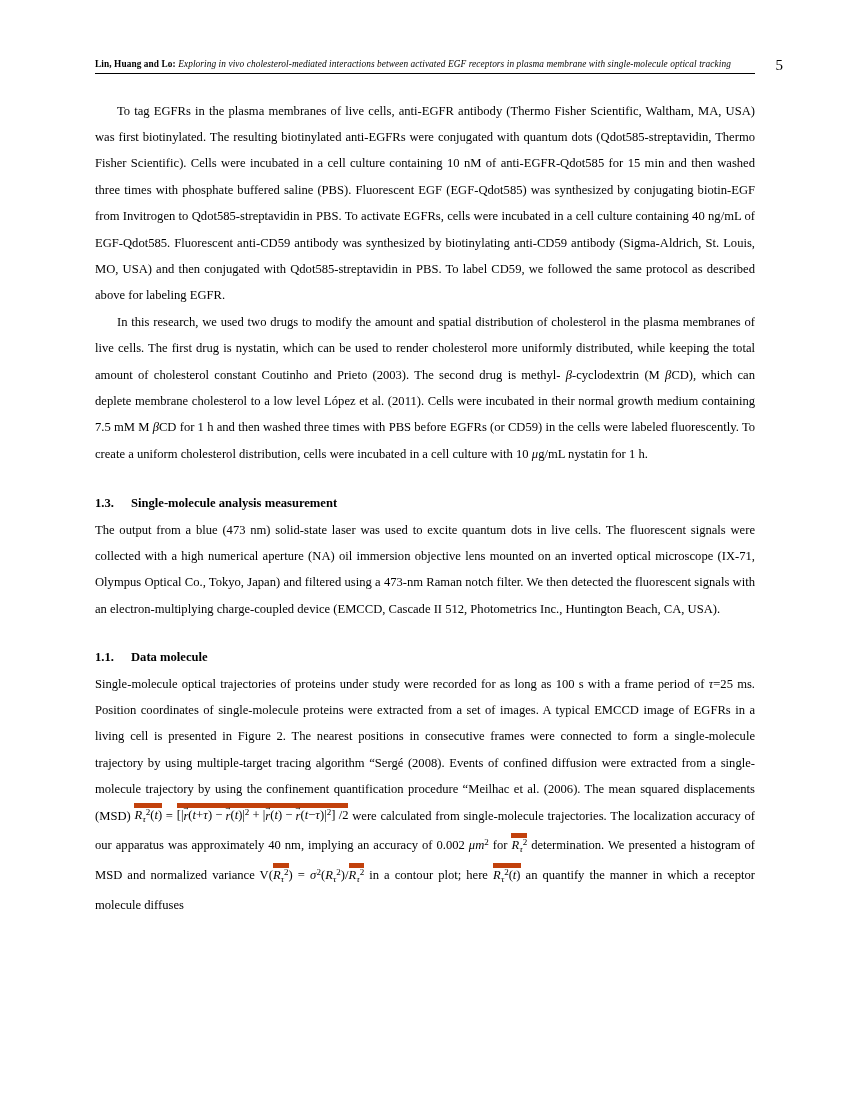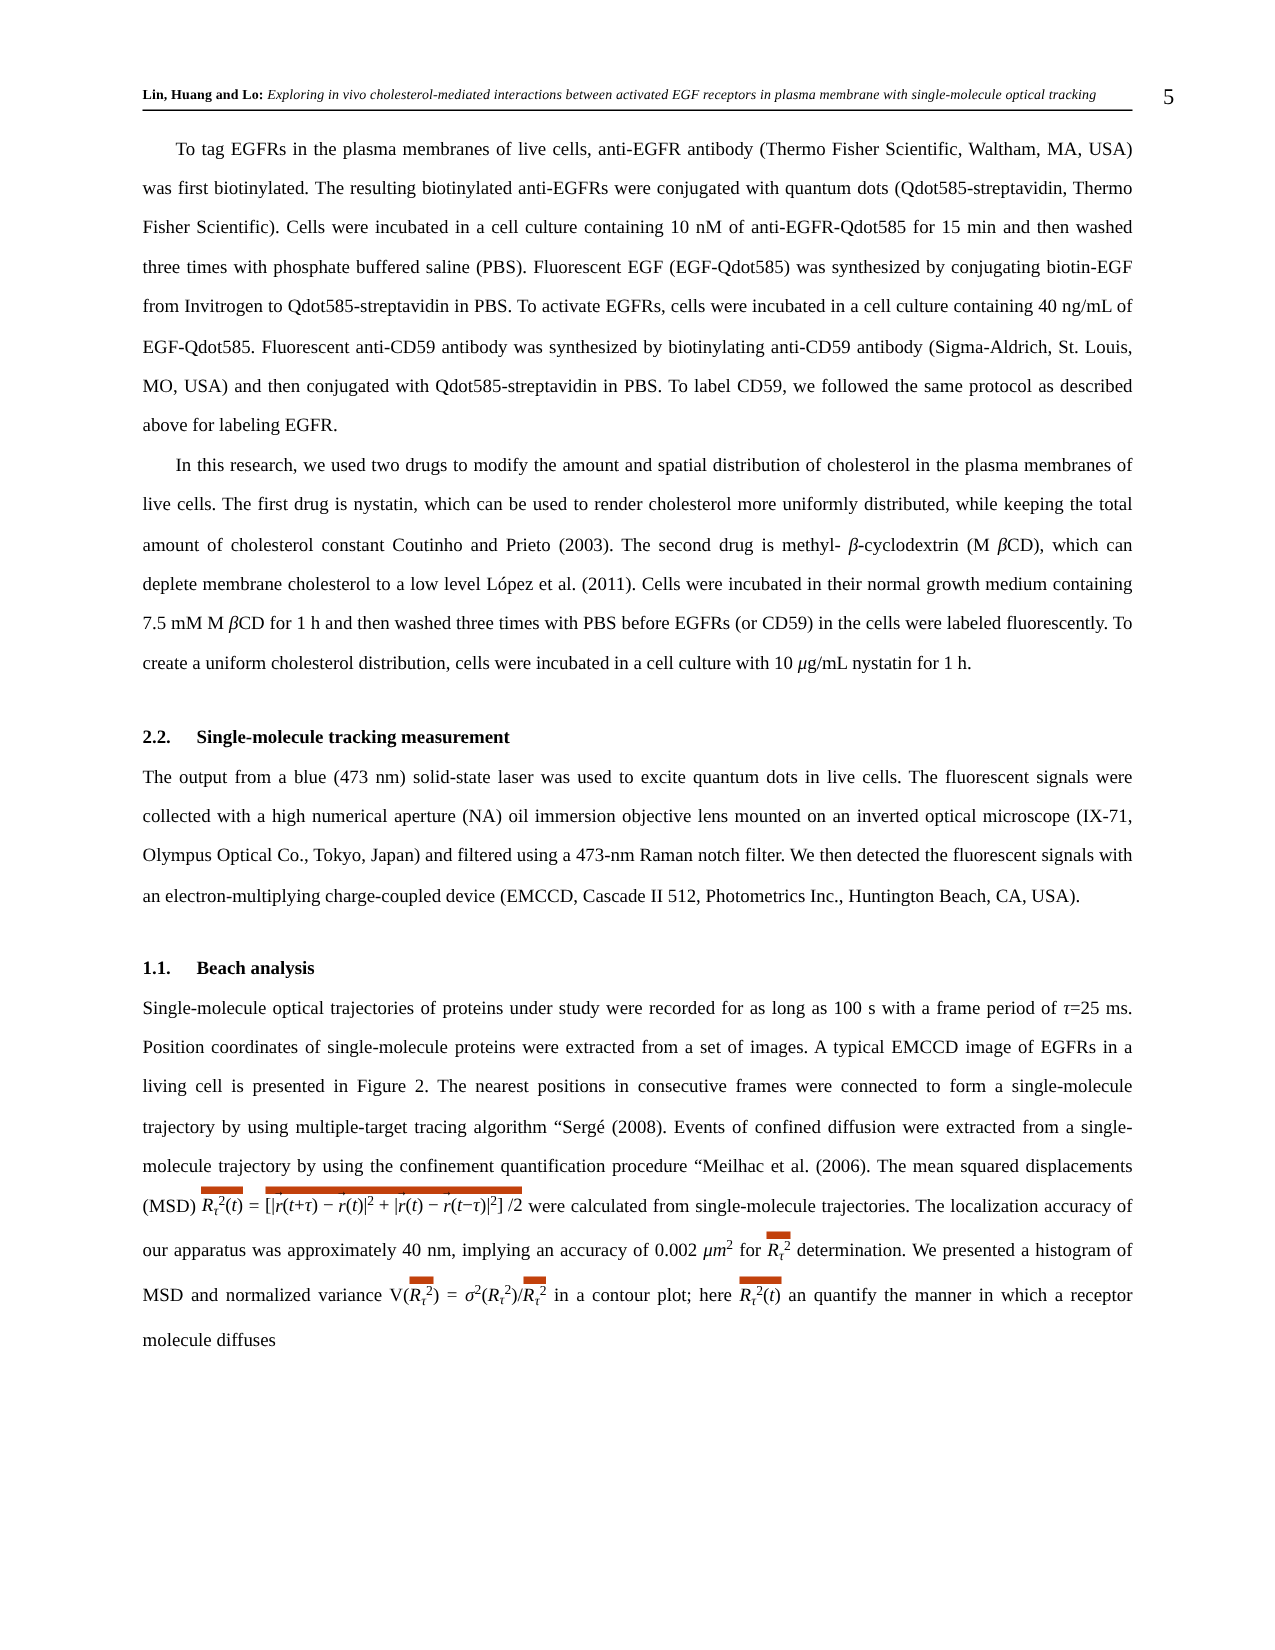--- a/index.html
+++ b/index.html
@@ -74,21 +74,21 @@
   }
 
   .sec-head {
     margin: 0;
     font-size: 12.6px;
     font-weight: bold;
     line-height: 26.4px;
   }
   .sec-num { display: inline-block; min-width: 36px; }
 
-  .block-1 { margin-top: 12px; }
+  .block-1 { margin-top: 24px; }
   .block-2 { margin-top: 0px; }
   .block-h22 { margin-top: 23px; }
   .block-h23 { margin-top: 22px; }
 
   
   .mth {
     font-family: "Liberation Serif", "DejaVu Serif", serif;
     font-style: italic;
     white-space: nowrap;
   }
@@ -139,26 +139,26 @@
 
     <div class="block-1">
       <p class="body indent">To tag EGFRs in the plasma membranes of live cells, anti-EGFR antibody (Thermo Fisher Scientific, Waltham, MA, USA) was first biotinylated. The resulting biotinylated anti-EGFRs were conjugated with quantum dots (Qdot585-streptavidin, Thermo Fisher Scientific). Cells were incubated in a cell culture containing 10 nM of anti-EGFR-Qdot585 for 15 min and then washed three times with phosphate buffered saline (PBS). Fluorescent EGF (EGF-Qdot585) was synthesized by conjugating biotin-EGF from Invitrogen to Qdot585-streptavidin in PBS. To activate EGFRs, cells were incubated in a cell culture containing 40 ng/mL of EGF-Qdot585. Fluorescent anti-CD59 antibody was synthesized by biotinylating anti-CD59 antibody (Sigma-Aldrich, St. Louis, MO, USA) and then conjugated with Qdot585-streptavidin in PBS. To label CD59, we followed the same protocol as described above for labeling EGFR.</p>
     </div>
 
     <div class="block-2">
       <p class="body indent"><span>In this research, we used two drugs to modify the amount and spatial distribution of cholesterol in the plasma membranes of live cells. The first drug is nystatin, which can be used to render cholesterol more uniformly distributed, while keeping the total amount of cholesterol constant Coutinho and Prieto (2003). The second drug is methyl-</span> <span class="mth">β</span><span>-cyclodextrin (M</span> <span class="mth">β</span><span>CD), which can deplete membrane cholesterol to a low level López et al. (2011). Cells were incubated in their normal growth medium containing 7.5 mM M</span> <span class="mth">β</span><span>CD for 1 h and then washed three times with PBS before EGFRs (or CD59) in the cells were labeled fluorescently. To create a uniform cholesterol distribution, cells were incubated in a cell culture with 10</span> <span class="mth">μ</span><span>g/mL nystatin for 1 h.</span></p>
     </div>
 
     <div class="block-h22">
-      <h2 class="sec-head"><span class="sec-num">2.2.</span><span>Single-molecule tracking measurement</span></h2>
+      <h2 class="sec-head"><span class="sec-num">1.3.</span><span>Single-molecule analysis measurement</span></h2>
       <p class="body">The output from a blue (473 nm) solid-state laser was used to excite quantum dots in live cells. The fluorescent signals were collected with a high numerical aperture (NA) oil immersion objective lens mounted on an inverted optical microscope (IX-71, Olympus Optical Co., Tokyo, Japan) and filtered using a 473-nm Raman notch filter. We then detected the fluorescent signals with an electron-multiplying charge-coupled device (EMCCD, Cascade II 512, Photometrics Inc., Huntington Beach, CA, USA).</p>
     </div>
 
     <div class="block-h23">
-      <h2 class="sec-head"><span class="sec-num">1.1.</span><span>Beach analysis</span></h2>
+      <h2 class="sec-head"><span class="sec-num">1.1.</span><span>Data molecule</span></h2>
 
       <p class="body"><span>Single-molecule optical trajectories of proteins under study were recorded for as long as 100 s with a frame period of</span> <span class="mth">τ</span><span>=25 ms. Position coordinates of single-molecule proteins were extracted from a set of images. A typical EMCCD image of EGFRs in a living cell is presented in Figure 2. The nearest positions in consecutive frames were connected to form a single-molecule trajectory by using multiple-target tracing algorithm “Sergé (2008). Events of confined diffusion were extracted from a single-molecule trajectory by using the confinement quantification procedure “Meilhac et al. (2006). The mean squared displacements (MSD)</span>
 
         <span class="mth"><span class="ovl"><span class="mspace">R</span><span class="sub">τ</span><span class="sup">2</span><span class="up">(</span>t<span class="up">)</span></span> <span class="up">=</span> <span class="ovl"><span class="up">[</span><span class="up">|</span><span class="vec">r</span><span class="up">(</span>t<span class="up">+</span><span class="mspace">τ</span><span class="up">)</span> <span class="up">−</span> <span class="vec">r</span><span class="up">(</span>t<span class="up">)|</span><span class="sup">2</span> <span class="up">+</span> <span class="up">|</span><span class="vec">r</span><span class="up">(</span>t<span class="up">)</span> <span class="up">−</span> <span class="vec">r</span><span class="up">(</span>t<span class="up">−</span><span class="mspace">τ</span><span class="up">)|</span><span class="sup">2</span><span class="up">]</span> <span class="up">/2</span></span></span>
 
         <span>were calculated from single-molecule trajectories. The localization accuracy of our apparatus was approximately 40 nm, implying an accuracy of 0.002</span> <span class="mth"><span>μm</span><span class="sup">2</span></span> <span>for</span> <span class="mth"><span class="ovl"><span class="mspace">R</span><span class="sub">τ</span><span class="sup">2</span></span></span> <span>determination. We presented a histogram of MSD and normalized variance</span> <span class="mth"><span class="up">V</span><span class="up">(</span><span class="ovl"><span class="mspace">R</span><span class="sub">τ</span><span class="sup">2</span></span><span class="up">)</span> <span class="up">=</span> <span class="mspace">σ</span><span class="sup">2</span><span class="up">(</span><span class="mspace">R</span><span class="sub">τ</span><span class="sup">2</span><span class="up">)/</span><span class="ovl"><span class="mspace">R</span><span class="sub">τ</span><span class="sup">2</span></span></span> <span>in a contour plot; here</span> <span class="mth"><span class="ovl"><span class="mspace">R</span><span class="sub">τ</span><span class="sup">2</span><span class="up">(</span>t<span class="up">)</span></span></span> <span>an quantify the manner in which a receptor molecule diffuses</span></p>
     </div>
 
   </div>
 </div>

